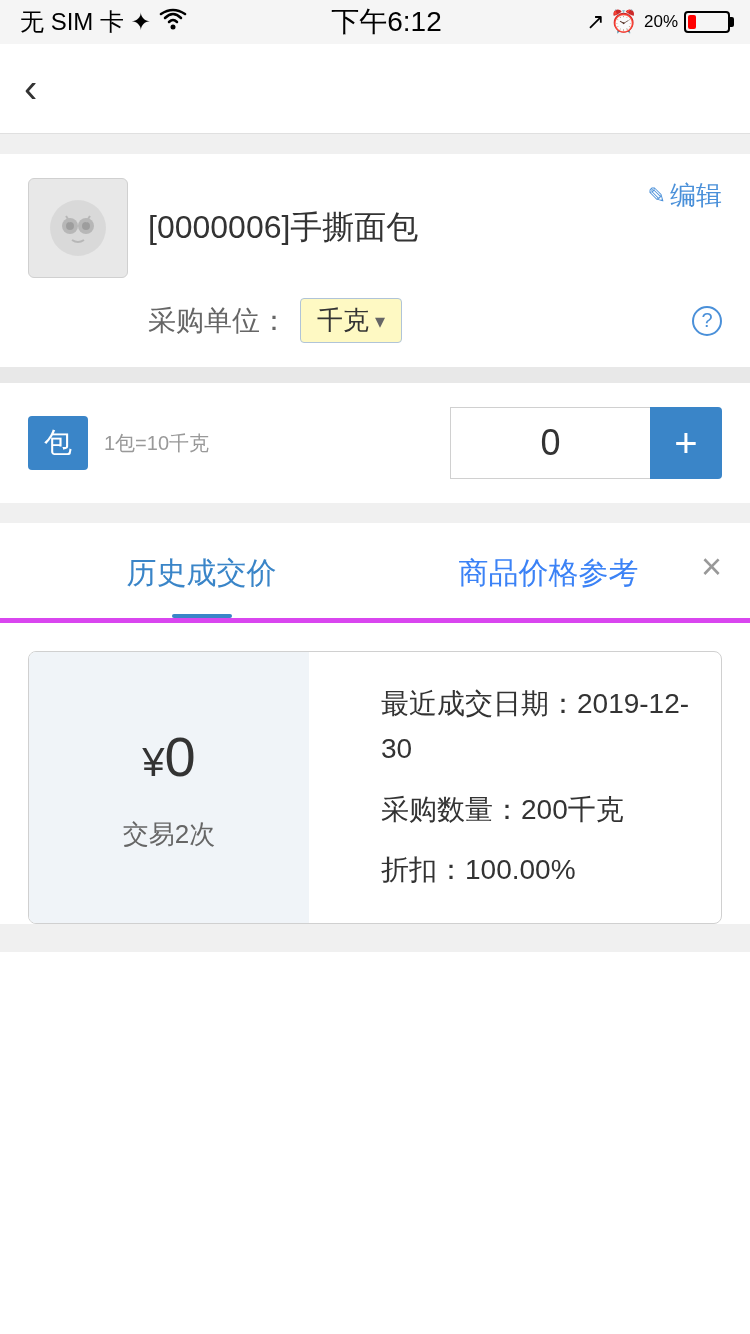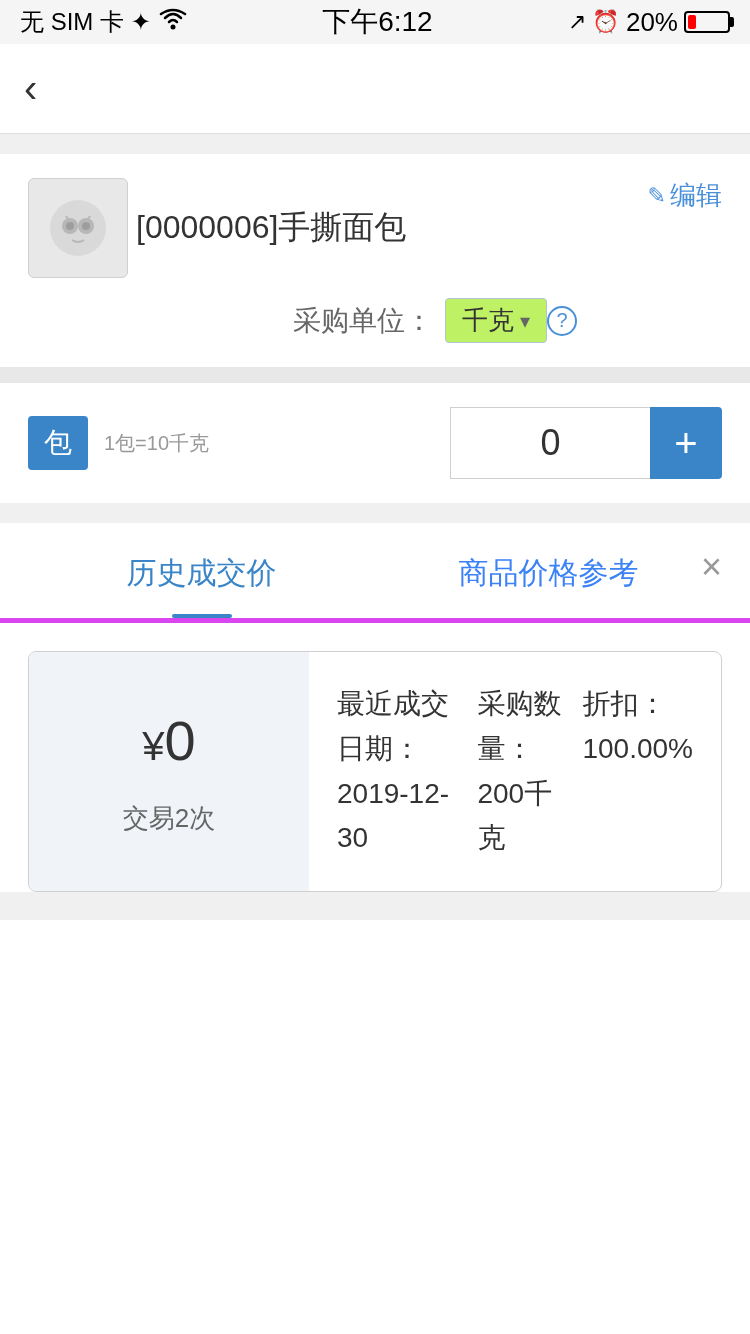--- a/index.html
+++ b/index.html
@@ -99,21 +99,21 @@
       padding: 24px 28px;
     }
     .product-header {
       display: flex;
       align-items: flex-start;
       justify-content: space-between;
     }
     .product-left {
       display: flex;
       align-items: center;
-      gap: 8px;
+      gap: 20px;
     }
     .product-thumb {
       width: 100px;
       height: 100px;
       background: #e8e8e8;
       border: 1px solid #d0d0d0;
       border-radius: 6px;
       display: flex;
       align-items: center;
       justify-content: center;
@@ -129,35 +129,35 @@
       font-size: 26px;
       display: flex;
       align-items: center;
       gap: 4px;
       white-space: nowrap;
     }
 
     .product-unit-row {
       display: flex;
       align-items: center;
-      justify-content: center;
+      justify-content: space-between;
       margin-top: 20px;
       margin-left: 120px;
     }
     .unit-label {
       font-size: 28px;
       color: #666;
     }
     .unit-select {
       border: 1px solid #b0c4d8;
       border-radius: 4px;
       padding: 4px 16px;
       font-size: 26px;
       color: #333;
-      background: #bef264;
+      background: #fef9c3;
       display: flex;
       align-items: center;
       gap: 6px;
       cursor: pointer;
     }
     .unit-arrow {
       font-size: 20px;
       color: #666;
     }
     .price-ref {
@@ -311,23 +311,24 @@
     }
     .price-times {
       font-size: 26px;
       color: #666;
       margin-top: 28px;
     }
     .price-card-right {
       flex: 1;
       padding: 30px 28px;
       display: flex;
-      flex-direction: row;
+      flex-direction: column;
       justify-content: center;
       gap: 16px;
+      margin-left: 44px;
     }
     .price-detail-row {
       font-size: 28px;
       color: #333;
       line-height: 1.6;
     }
 
     
     .page-rest {
       background: #fff;
@@ -349,21 +350,21 @@
         <path d="M2 6 Q14 -2 26 6" stroke="#000" fill="none" stroke-width="2.5" stroke-linecap="round"></path>
         <path d="M10 14 Q14 10 18 14" stroke="#000" fill="none" stroke-width="2.5" stroke-linecap="round"></path>
         <circle cx="14" cy="19" r="2.5" fill="#000"></circle>
       </svg>
     </span>
   </div>
   <div class="status-bar-center">下午6:12</div>
   <div class="status-bar-right">
     <span style="font-size:22px;">↗</span>
     <span style="font-size:22px;">⏰</span>
-    <span style="font-size:26px;">20%</span>
+    <span style="font-size:17px;">20%</span>
     <div class="battery-icon">
       <div class="battery-fill"></div>
     </div>
   </div>
 </div>
 
 <div class="nav-bar">
   <div class="nav-back">‹</div>
 </div>
 

